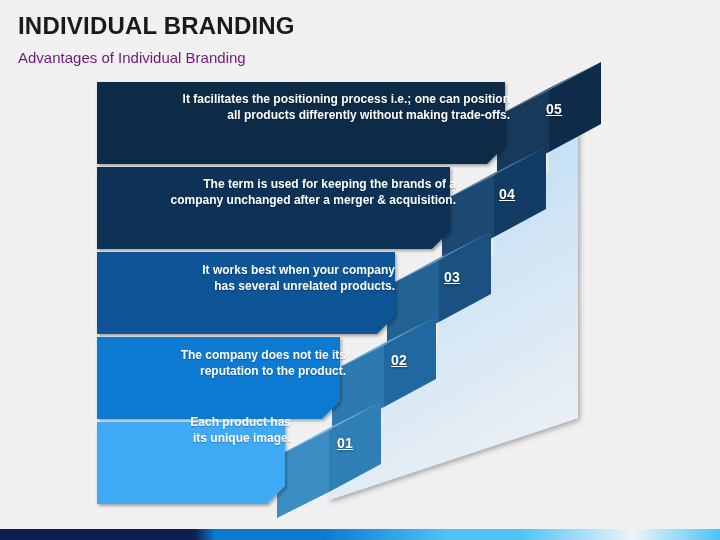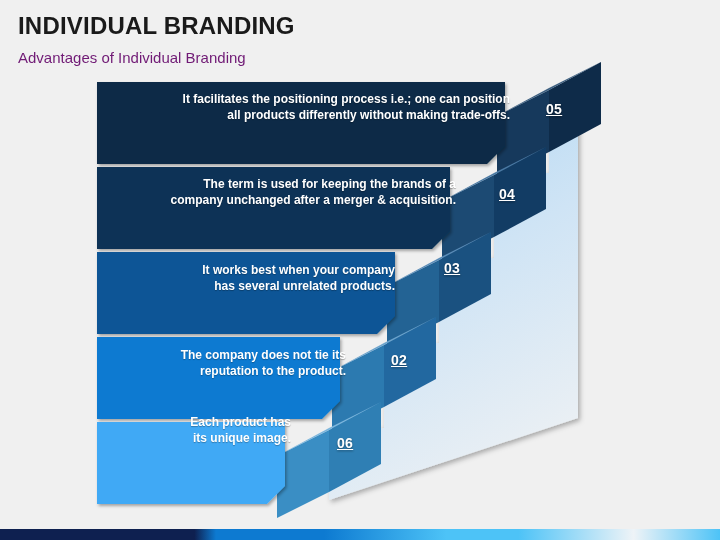--- a/index.html
+++ b/index.html
@@ -172,26 +172,26 @@
     <div class="step-text" style="left:120px; top:32px; width:390px;">It facilitates the positioning process i.e.; one can position
 all products differently without making trade-offs.</div>
     <div class="step-num upright" style="left:546px; top:41px;">05</div>
 
     <div class="step-text" style="left:110px; top:117px; width:346px;">The term is used for keeping the brands of a
 company unchanged after a merger &amp; acquisition.</div>
     <div class="step-num upright" style="left:499px; top:126px;">04</div>
 
     <div class="step-text" style="left:110px; top:203px; width:285px;">It works best when your company
 has several unrelated products.</div>
-    <div class="step-num upright" style="left:444px; top:200px;">03</div>
+    <div class="step-num upright" style="left:444px; top:209px;">03</div>
 
     <div class="step-text" style="left:110px; top:288px; width:236px;">The company does not tie its
 reputation to the product.</div>
     <div class="step-num upright" style="left:391px; top:292px;">02</div>
 
     <div class="step-text" style="left:110px; top:355px; width:181px;">Each product has
 its unique image.</div>
-    <div class="step-num upright" style="left:337px; top:375px;">06</div>
+    <div class="step-num upright" style="left:337px; top:375px;">01</div>
   </div>
 
   <div id="footer" style="background: linear-gradient(to right, rgb(14, 32, 80) 0%, rgb(14, 32, 80) 27%, rgb(13, 122, 209) 30%, rgb(13, 122, 209) 45%, rgb(77, 195, 247) 62%, rgb(77, 195, 247) 72%, rgb(238, 243, 247) 88%, rgb(77, 195, 247) 100%);"></div>
 
 </div>
 
 </body></html>

